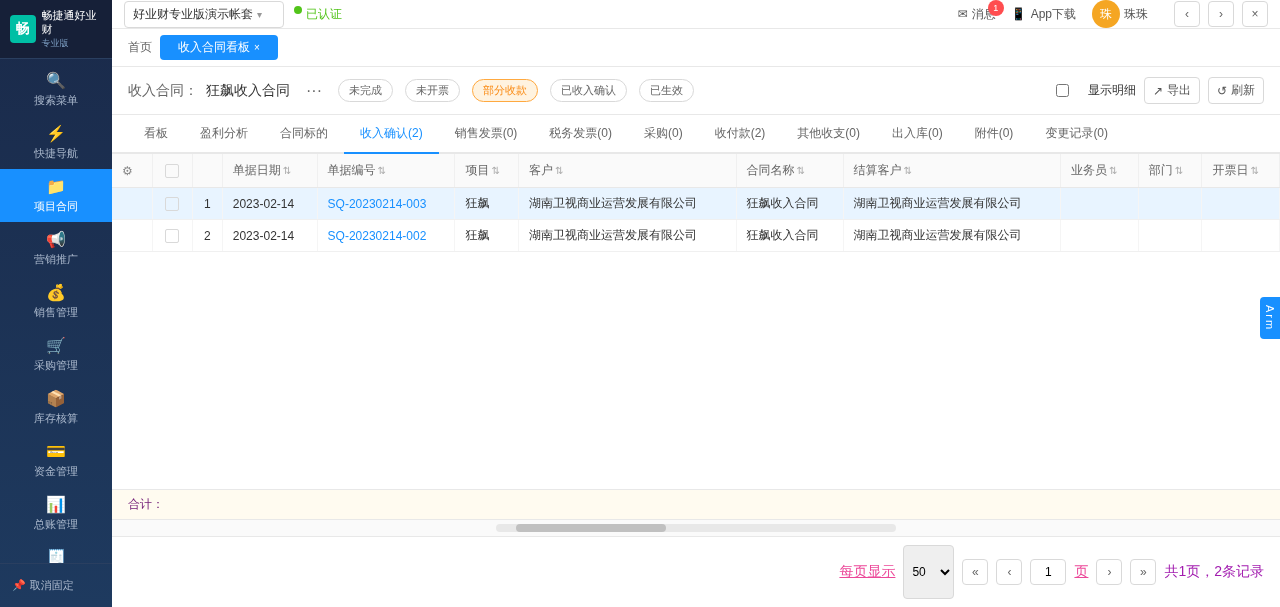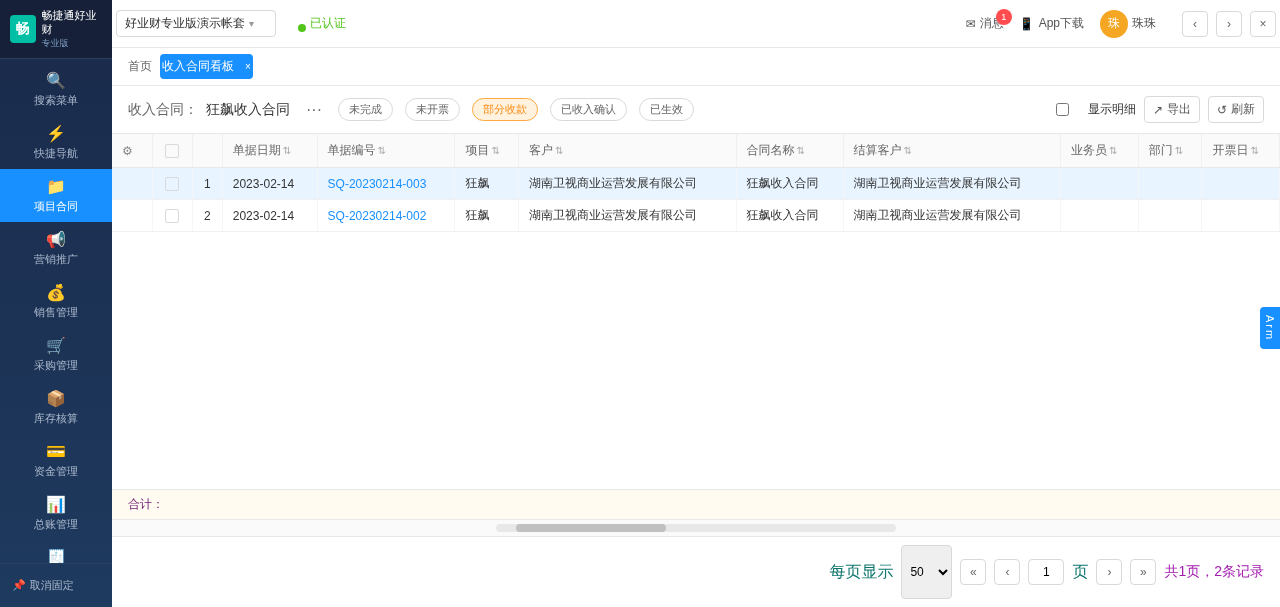--- a/index.html
+++ b/index.html
@@ -17,35 +17,35 @@
     .nav-item { display: flex; flex-direction: column; align-items: center; padding: 8px 4px; cursor: pointer; color: #aab8cc; font-size: 11px; gap: 3px; position: relative; }
     .nav-item.active { background: #1890ff; color: #fff; }
     .nav-item-icon { font-size: 16px; }
     .sidebar-bottom { padding: 8px; border-top: 1px solid #2a3f60; }
     .sidebar-bottom-item { display: flex; align-items: center; gap: 4px; padding: 6px 4px; cursor: pointer; color: #aab8cc; font-size: 11px; border-radius: 4px; }
 
     
     .main { flex: 1; display: flex; flex-direction: column; background: #f0f2f5; overflow: hidden; }
 
     
-    .topbar { background: #fff; height: 48px; display: flex; align-items: center; padding: 0 4px; border-bottom: 1px solid #e8e8e8; gap: 22px; flex-shrink: 0; }
+    .topbar { background: #fff; height: 29px; display: flex; align-items: center; padding: 0 12px; border-bottom: 1px solid #e8e8e8; gap: 10px; flex-shrink: 0; }
     .topbar-selector { display: flex; align-items: center; gap: 4px; padding: 4px 8px; border: 1px solid #d9d9d9; border-radius: 4px; cursor: pointer; font-size: 12px; color: #333; background: #fff; min-width: 160px; }
     .topbar-selector .arrow { color: #999; font-size: 10px; }
-    .topbar-verified { display: flex; align-items: flex-end; gap: 4px; color: #52c41a; font-size: 12px; }
+    .topbar-verified { display: flex; align-items: flex-start; gap: 4px; color: #52c41a; font-size: 12px; }
     .topbar-dot { width: 8px; height: 8px; background: #52c41a; border-radius: 50%; }
     .topbar-right { margin-left: auto; display: flex; align-items: center; gap: 16px; }
     .topbar-icon-btn { display: flex; align-items: center; gap: 4px; cursor: pointer; color: #555; font-size: 12px; position: relative; }
     .badge { background: #ff4d4f; color: #fff; border-radius: 10px; font-size: 9px; padding: 0 4px; min-width: 16px; height: 16px; display: flex; align-items: center; justify-content: center; position: absolute; top: -6px; right: -8px; }
     .topbar-avatar { width: 28px; height: 28px; border-radius: 50%; background: #f5a623; display: flex; align-items: center; justify-content: center; color: #fff; font-size: 12px; }
     .topbar-nav { display: flex; align-items: center; gap: 8px; margin-left: 10px; }
 
     
     .breadcrumb-bar { background: #fff; padding: 6px 16px; display: flex; align-items: center; gap: 8px; border-bottom: 1px solid #e8e8e8; flex-shrink: 0; }
     .breadcrumb-home { color: #666; font-size: 12px; cursor: pointer; }
-    .tab-pill { background: #1890ff; color: #fff; padding: 4px 2px; border-radius: 4px; font-size: 12px; display: flex; align-items: center; gap: 11px; cursor: pointer; }
+    .tab-pill { background: #1890ff; color: #fff; padding: 4px 18px; border-radius: 4px; font-size: 12px; display: flex; align-items: center; gap: 4px; cursor: pointer; }
     .tab-pill-close { cursor: pointer; font-size: 10px; }
 
     
     .page-header { background: #fff; padding: 10px 16px; border-bottom: 1px solid #e8e8e8; display: flex; align-items: center; justify-content: space-between; flex-shrink: 0; }
     .page-title { font-size: 14px; font-weight: 500; color: #333; }
     .page-title-prefix { color: #666; margin-right: 8px; }
     .status-buttons { display: flex; align-items: center; gap: 12px; }
     .status-btn { padding: 3px 10px; border-radius: 12px; font-size: 11px; cursor: pointer; border: 1px solid #d9d9d9; background: #fff; color: #666; }
     .status-btn.active { background: #fff3e0; border-color: #ffa940; color: #fa8c16; }
     .page-header-actions { display: flex; align-items: center; gap: 8px; }
@@ -76,21 +76,21 @@
     .table-footer { background: #fffbf0; border-top: 1px solid #e8e8e8; padding: 6px 16px; display: flex; align-items: center; gap: 8px; font-size: 12px; flex-shrink: 0; }
     .total-label { color: #701a75; font-weight: 500; }
 
     
     .scroll-bar-area { background: #fafafa; padding: 4px 0; display: flex; align-items: center; justify-content: center; border-top: 1px solid #e8e8e8; flex-shrink: 0; }
     .scroll-track { width: 400px; height: 8px; background: #e8e8e8; border-radius: 4px; }
     .scroll-thumb { width: 150px; height: 8px; background: #c0c0c0; border-radius: 4px; margin-left: 20px; }
 
     
     .pagination-bar { background: #fff; padding: 8px 16px; display: flex; align-items: center; justify-content: flex-end; gap: 8px; border-top: 1px solid #e8e8e8; flex-shrink: 0; }
-    .pagination-text { color: #0f766e; font-size: 16px; }
+    .pagination-text { color: #ec4899; font-size: 14px; text-decoration: underline; }
     .pagination-select { border: 1px solid #d9d9d9; border-radius: 4px; padding: 18px 4px; font-size: 12px; cursor: pointer; }
     .page-btn { width: 26px; height: 26px; border: 1px solid #d9d9d9; border-radius: 4px; cursor: pointer; display: flex; align-items: center; justify-content: center; background: #fff; font-size: 12px; color: #666; }
     .page-input { width: 36px; height: 26px; border: 1px solid #d9d9d9; border-radius: 4px; text-align: center; font-size: 12px; }
     .page-info { color: #a21caf; font-size: 14px; }
 
     
     .float-right-btn { position: absolute; right: 0; top: 50%; transform: translateY(-50%); background: #1890ff; color: #fff; width: 20px; padding: 8px 0; display: flex; align-items: center; justify-content: center; border-radius: 4px 0 0 4px; cursor: pointer; writing-mode: vertical-rl; font-size: 11px; letter-spacing: 2px; }
 
     .main-body { display: flex; flex-direction: column; flex: 1; overflow: hidden; position: relative; }
   </style>
@@ -224,20 +224,34 @@
           <span>↗</span>
           <span>导出</span>
         </div>
         <div class="action-btn">
           <span>↺</span>
           <span>刷新</span>
         </div>
       </div>
     </div>
 
+    <div class="tabs-bar" id="tabs-bar">
+        <div class="tab">看板</div>
+        <div class="tab">盈利分析</div>
+        <div class="tab">合同标的</div>
+        <div class="tab active">收入确认(2)</div>
+        <div class="tab">销售发票(0)</div>
+        <div class="tab">税务发票(0)</div>
+        <div class="tab">采购(0)</div>
+        <div class="tab">收付款(2)</div>
+        <div class="tab">其他收支(0)</div>
+        <div class="tab">出入库(0)</div>
+        <div class="tab">附件(0)</div>
+        <div class="tab">变更记录(0)</div>
+      </div>
 
     <div class="table-container">
       <table class="data-table">
         <thead>
           <tr id="table-header-row">
               <th><span class="th-gear">⚙</span></th>
               <th>
                 <div class="checkbox-cell">
                   <div class="check-box"></div>
                 </div>

